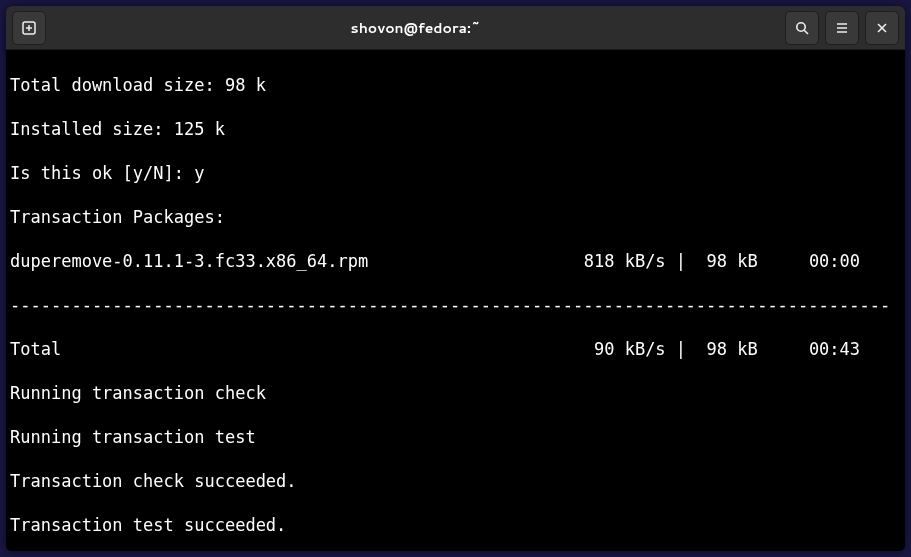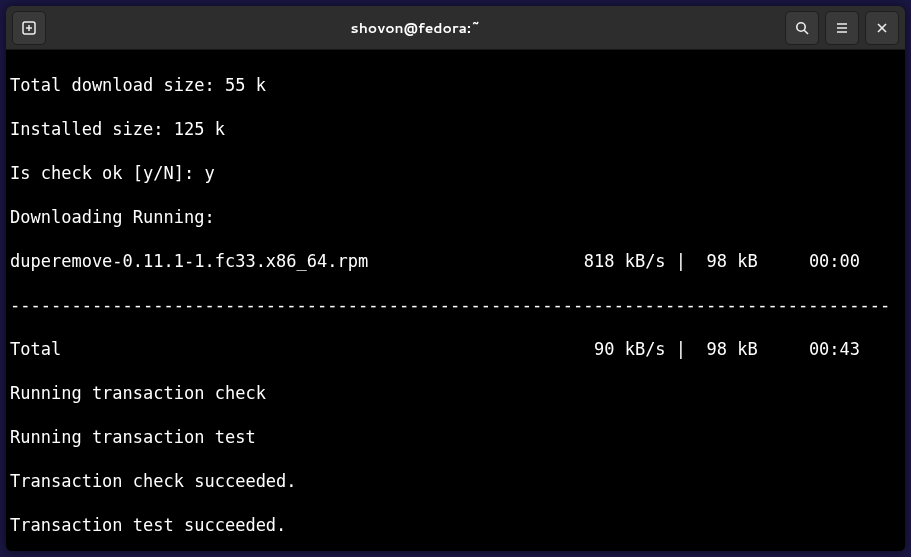--- a/index.html
+++ b/index.html
@@ -88,25 +88,25 @@
       <div class="tb-btn">
         <svg width="14" height="14" viewBox="0 0 14 14">
           <line x1="3" y1="3" x2="11" y2="11" stroke="#eee" stroke-width="1.6"></line>
           <line x1="11" y1="3" x2="3" y2="11" stroke="#eee" stroke-width="1.6"></line>
         </svg>
       </div>
     </div>
   </div>
 
   <div class="terminal">
-<div>Total download size: 55 k</div>
+<div>Total download size: 98 k</div>
 <div>Installed size: 125 k</div>
-<div>Is check ok [y/N]: y</div>
-<div>Downloading Running:</div>
-<div class="row"><span class="cell-left">duperemove-0.11.1-1.fc33.x86_64.rpm</span><span class="cell-right">818 kB/s |  98 kB     00:00    </span></div>
+<div>Is this ok [y/N]: y</div>
+<div>Transaction Packages:</div>
+<div class="row"><span class="cell-left">duperemove-0.11.1-3.fc33.x86_64.rpm</span><span class="cell-right">818 kB/s |  98 kB     00:00    </span></div>
 <div>--------------------------------------------------------------------------------------</div>
 <div class="row"><span class="cell-left">Total</span><span class="cell-right"> 90 kB/s |  98 kB     00:43    </span></div>
 <div>Running transaction check</div>
 <div>Running transaction test</div>
 <div>Transaction check succeeded.</div>
 <div>Transaction test succeeded.</div>
 
 
 
 

